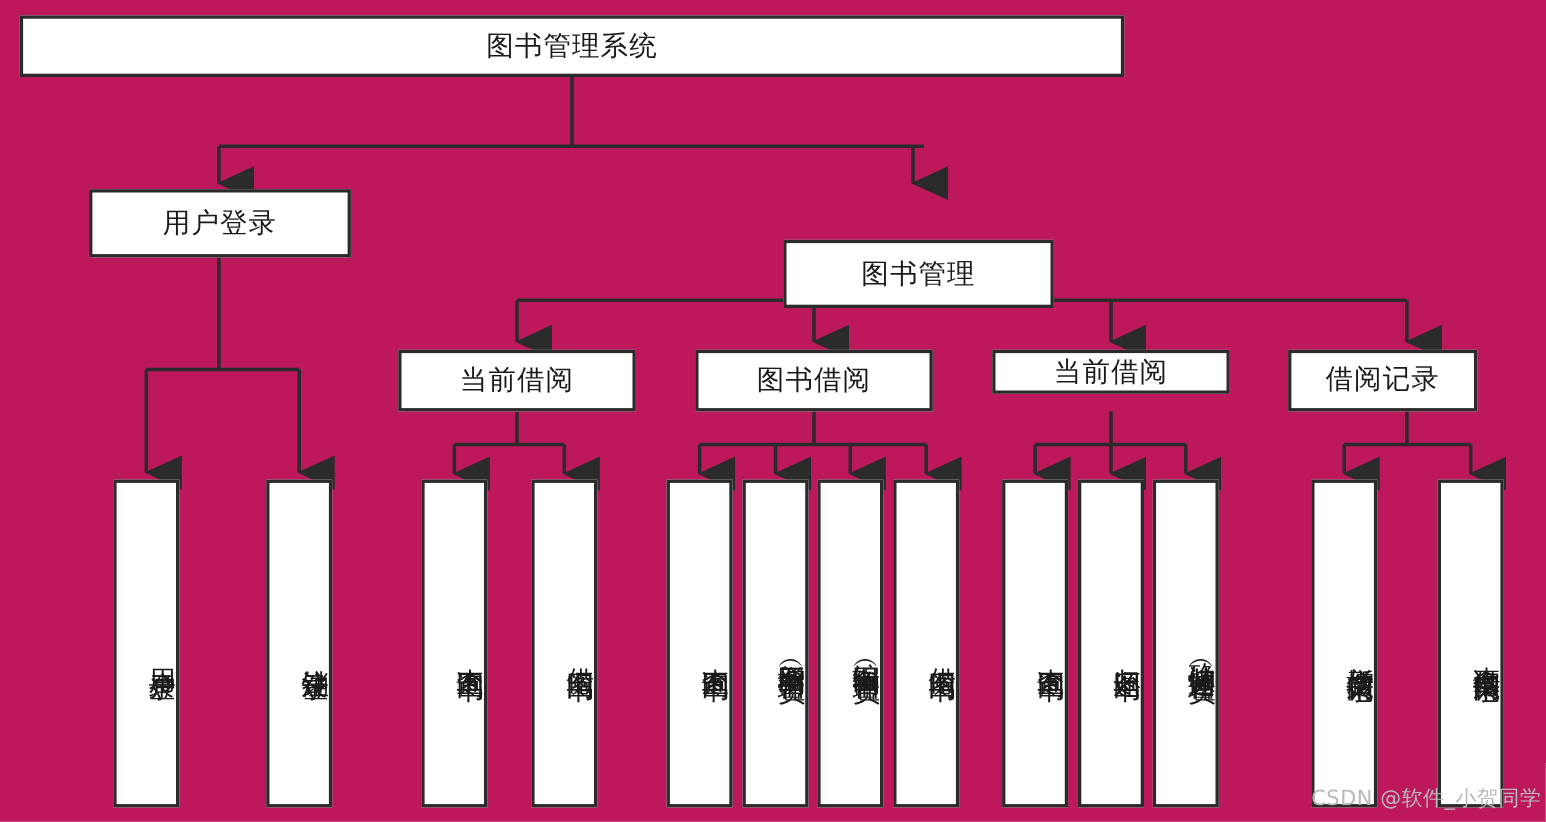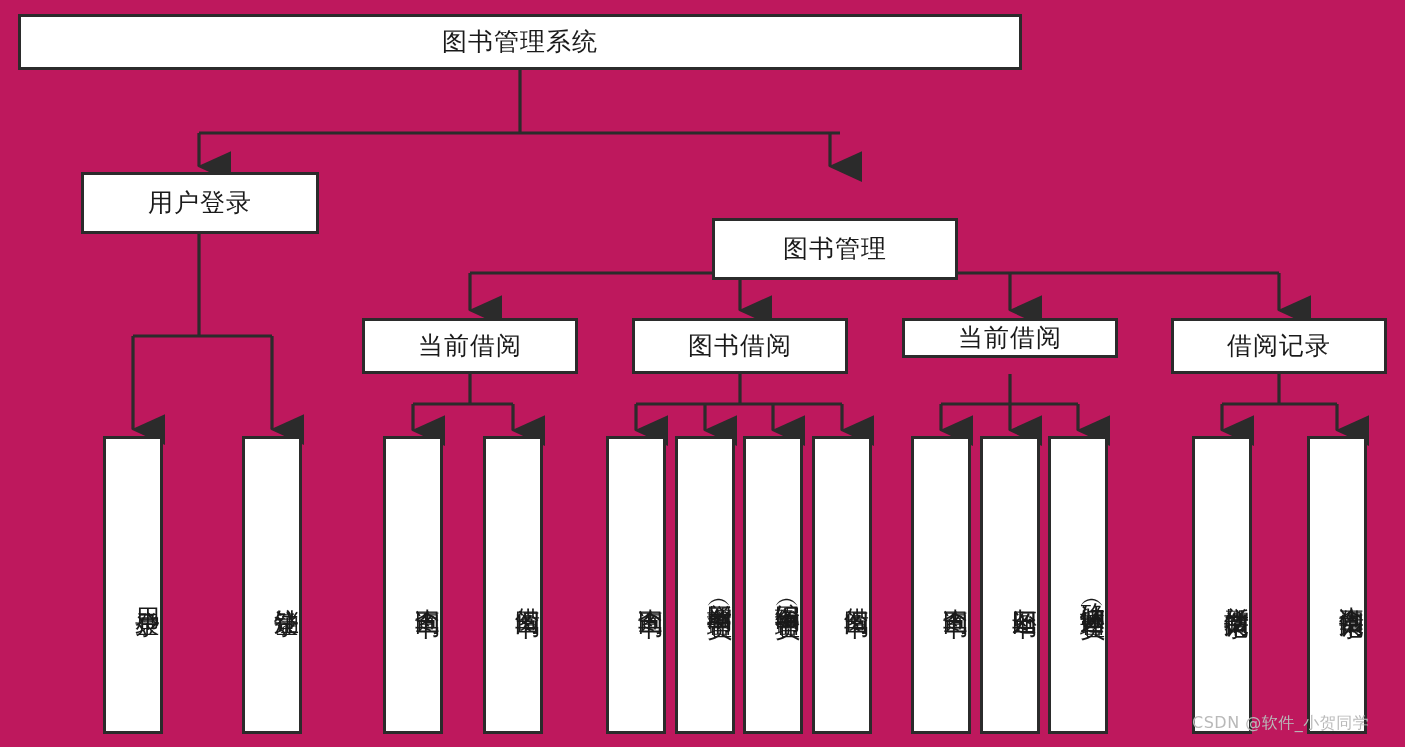--- a/index.html
+++ b/index.html
@@ -35,21 +35,21 @@
     padding-top:14px;
   }
   .node.v .vtxt{
     writing-mode:vertical-rl;
     text-orientation:upright;
     white-space:nowrap;
     line-height:1.05;
   }
   .watermark{
     position:absolute;
-    font-size:16px;
+    font-size:19px;
     color:#b9b9b9;
     white-space:nowrap;
     letter-spacing:0.5px;
     font-family:"DejaVu Sans","Liberation Sans",sans-serif;
   }
 </style>
 </head>
 <body>
 
 <div id="canvas">
@@ -121,21 +121,21 @@
   </div>
 
   <div class="node h" style="left:632px;top:318px;width:216px;height:56px;align-items:center;">
     <span>图书借阅</span>
   </div>
 
   <div class="node h" style="left:902px;top:318px;width:216px;height:40px;">
     <span>当前借阅</span>
   </div>
 
-  <div class="node h" style="left:1171px;top:318px;width:216px;height:56px;font-family:Liberation Serif, serif;">
+  <div class="node h" style="left:1171px;top:318px;width:172px;height:56px;font-family:Liberation Serif, serif;">
     <span>借阅记录</span>
   </div>
 
   <div class="node v" style="left:103px;top:436px;width:60px;height:298px;">
     <span class="vtxt">用户登录</span>
   </div>
   <div class="node v" style="left:242px;top:436px;width:60px;height:298px;">
     <span class="vtxt">注销登录</span>
   </div>
 

